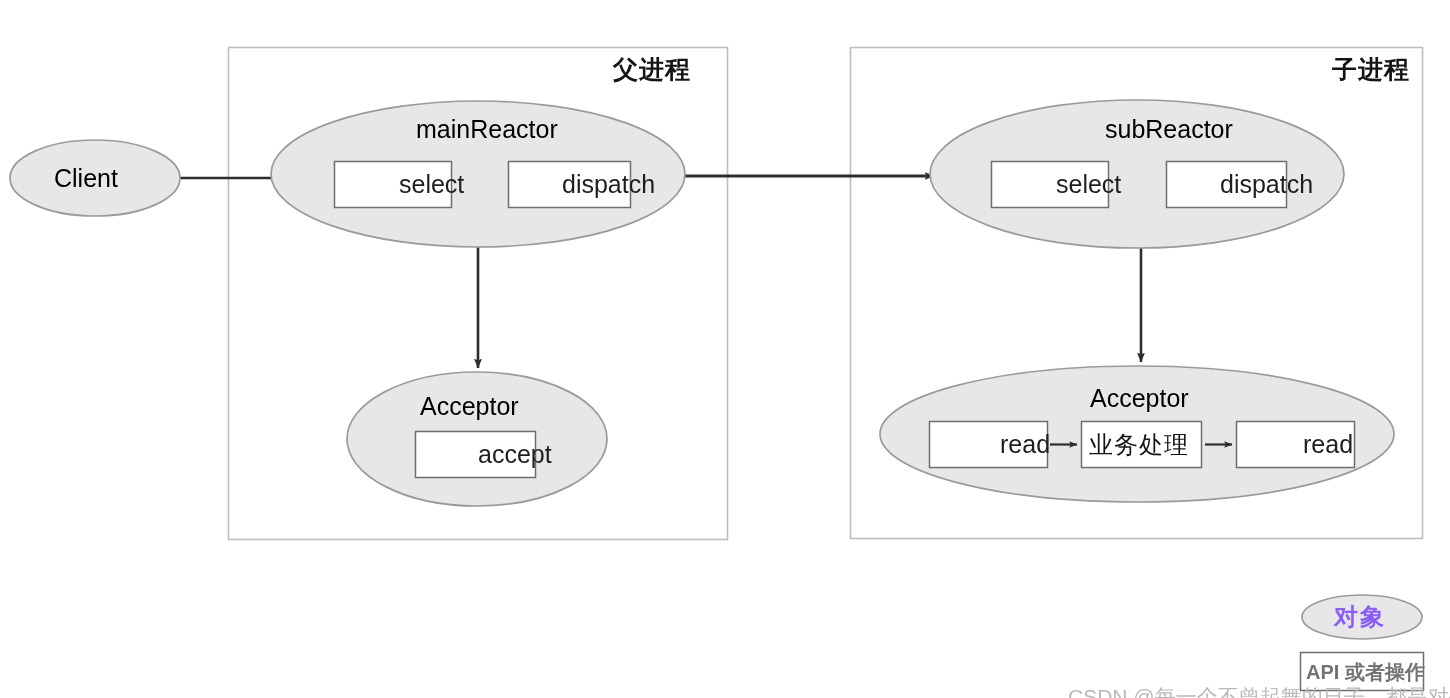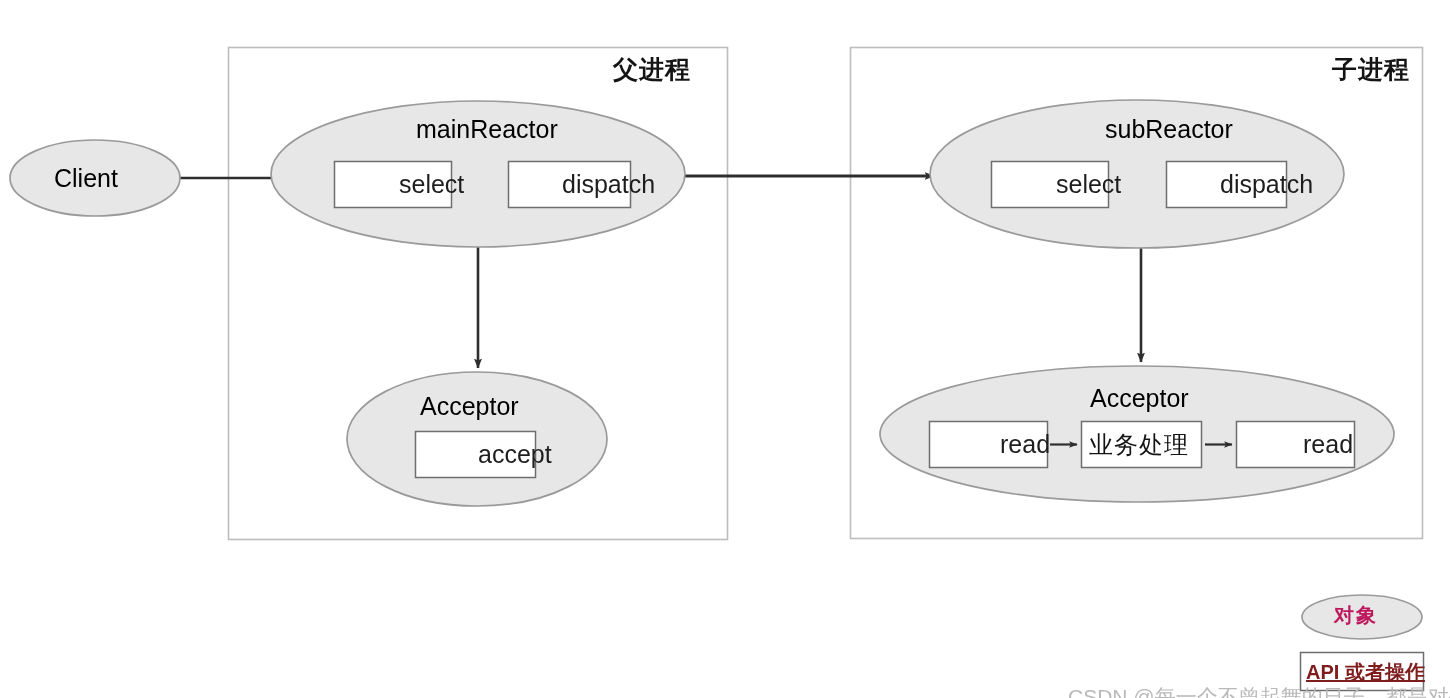--- a/index.html
+++ b/index.html
@@ -11,22 +11,22 @@
   }
   #stage{position:absolute;left:0;top:16px;width:1450px;height:698px;}
   svg.layer{position:absolute;left:0;top:0;width:1450px;height:698px;}
 
   
   .lbl{position:absolute;white-space:nowrap;line-height:1;}
   .proc-title{font-size:25px;font-weight:bold;color:#141414;letter-spacing:1px;}
   .node-title{font-size:25px;color:#000000;}
   .box-text{font-size:25px;color:#1e1e1e;margin-left:44px;}
   .box-text-cn{font-size:24px;font-weight:normal;color:#141414;letter-spacing:1px;}
-  .legend-text-cn{font-size:20px;font-weight:bold;color:#be185d;letter-spacing:2px;}
-  .legend-api{font-size:20px;font-weight:bold;color:#7f1d1d;letter-spacing:0px;text-decoration:underline;}
+  .legend-text-cn{font-size:24px;font-weight:bold;color:#8b5cf6;letter-spacing:2px;}
+  .legend-api{font-size:20px;font-weight:bold;color:#737373;letter-spacing:0px;}
   .watermark{
     position:absolute;font-size:21px;color:#b9b9b9;white-space:nowrap;
     left:1068px;top:667px;
   }
 </style>
 </head>
 <body>
 
 <div id="stage">
 

